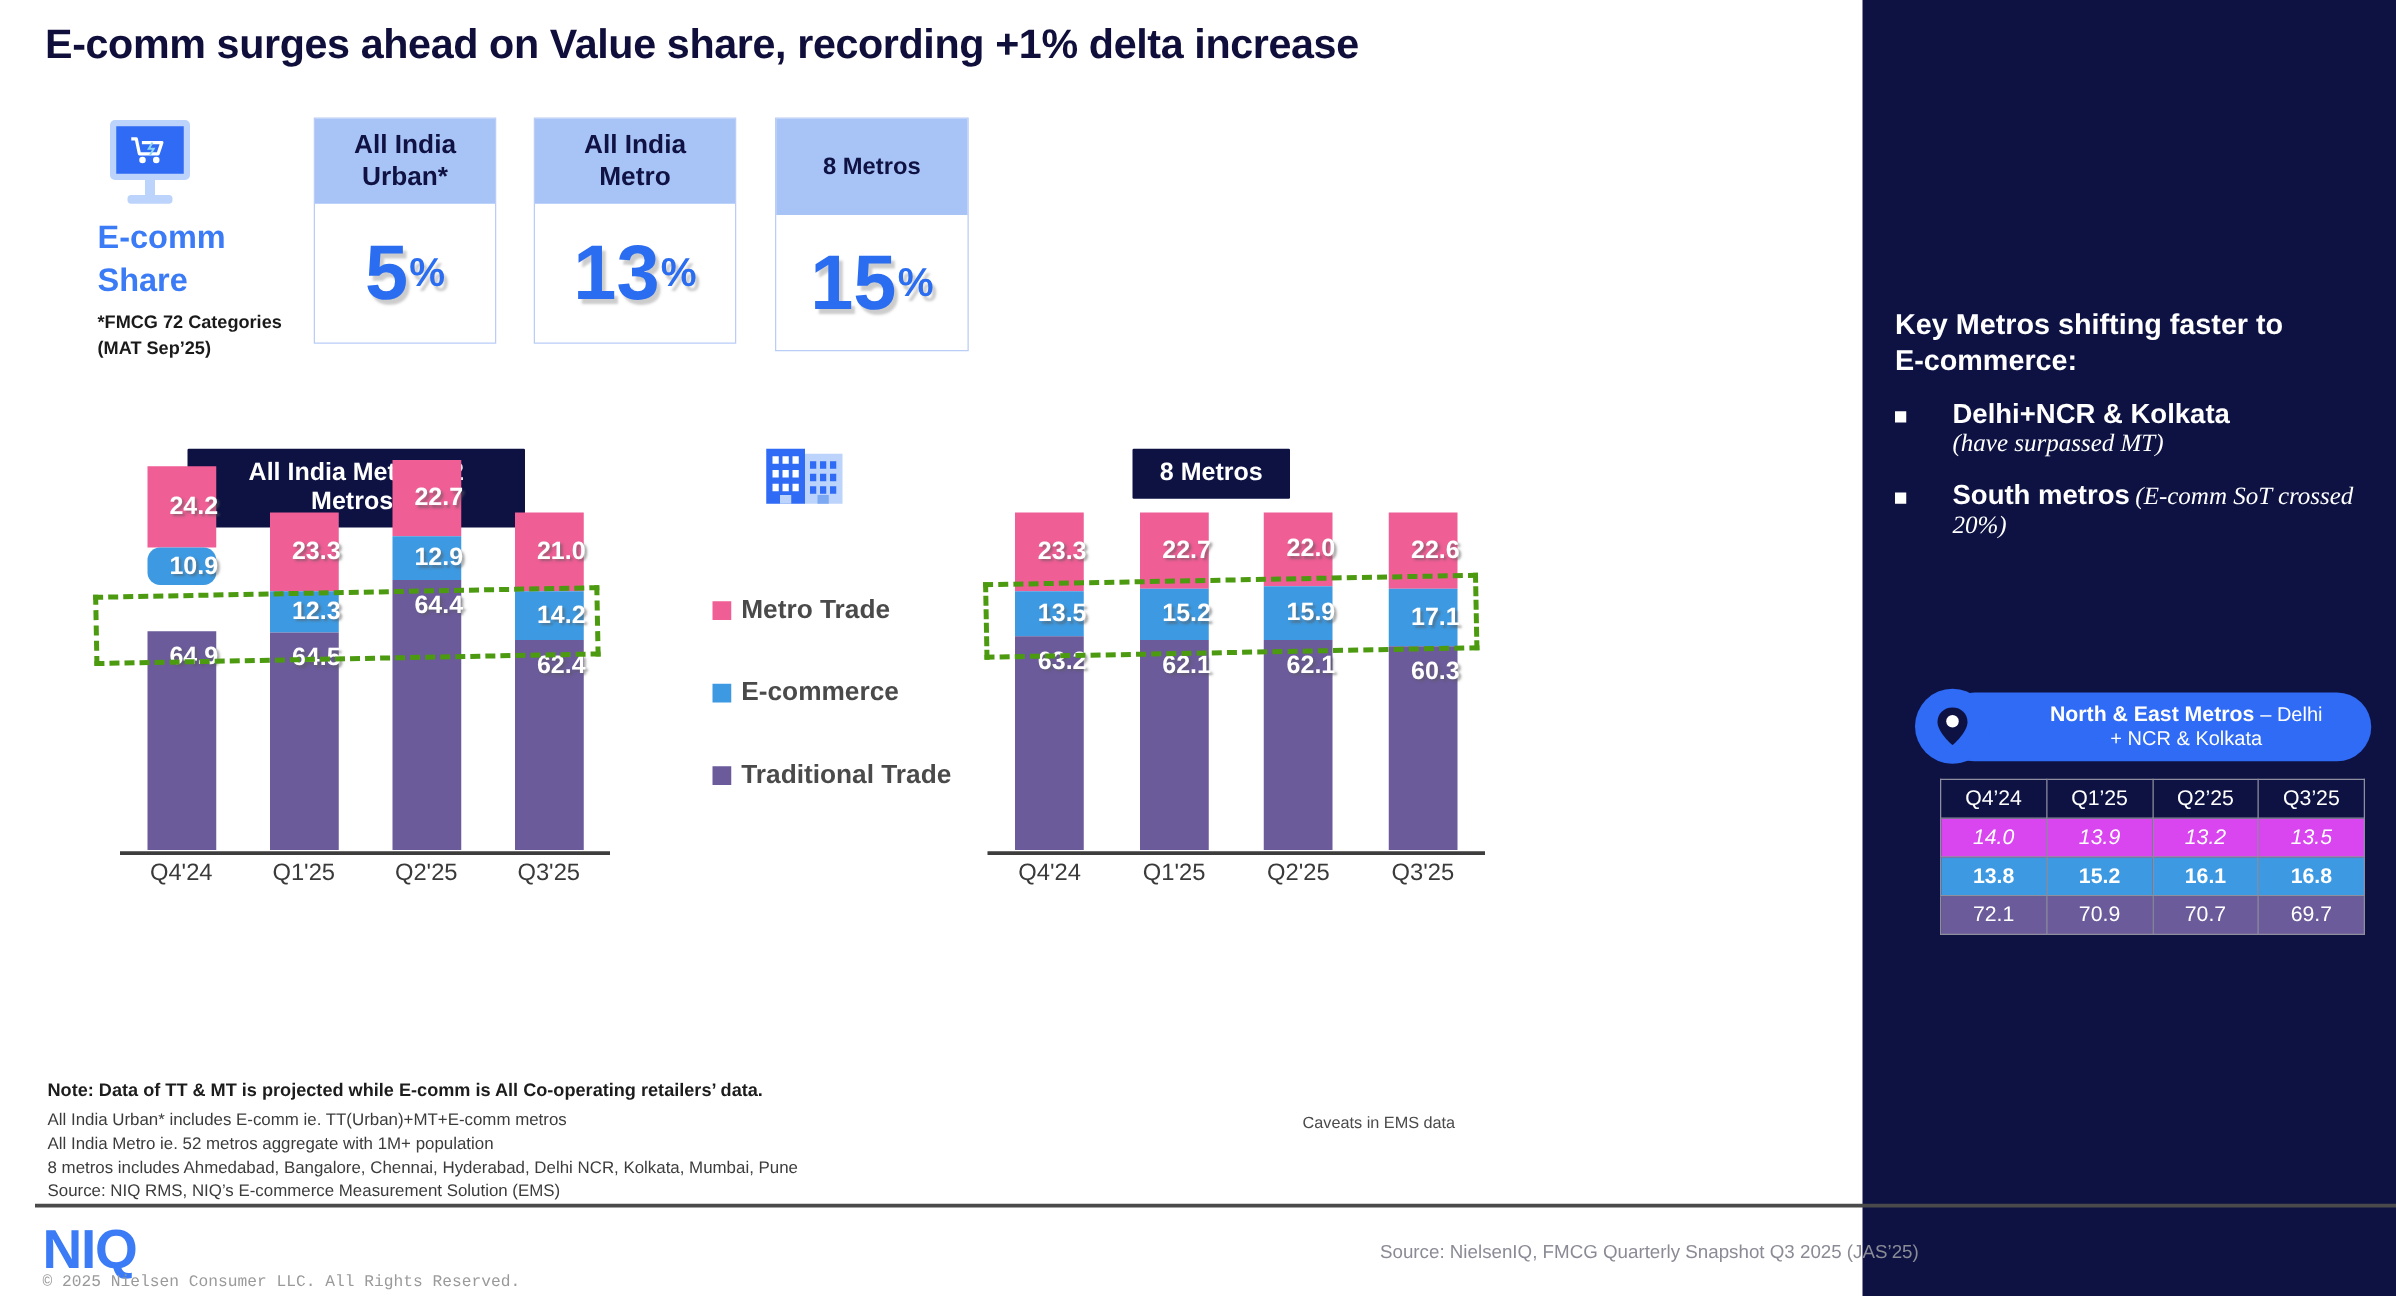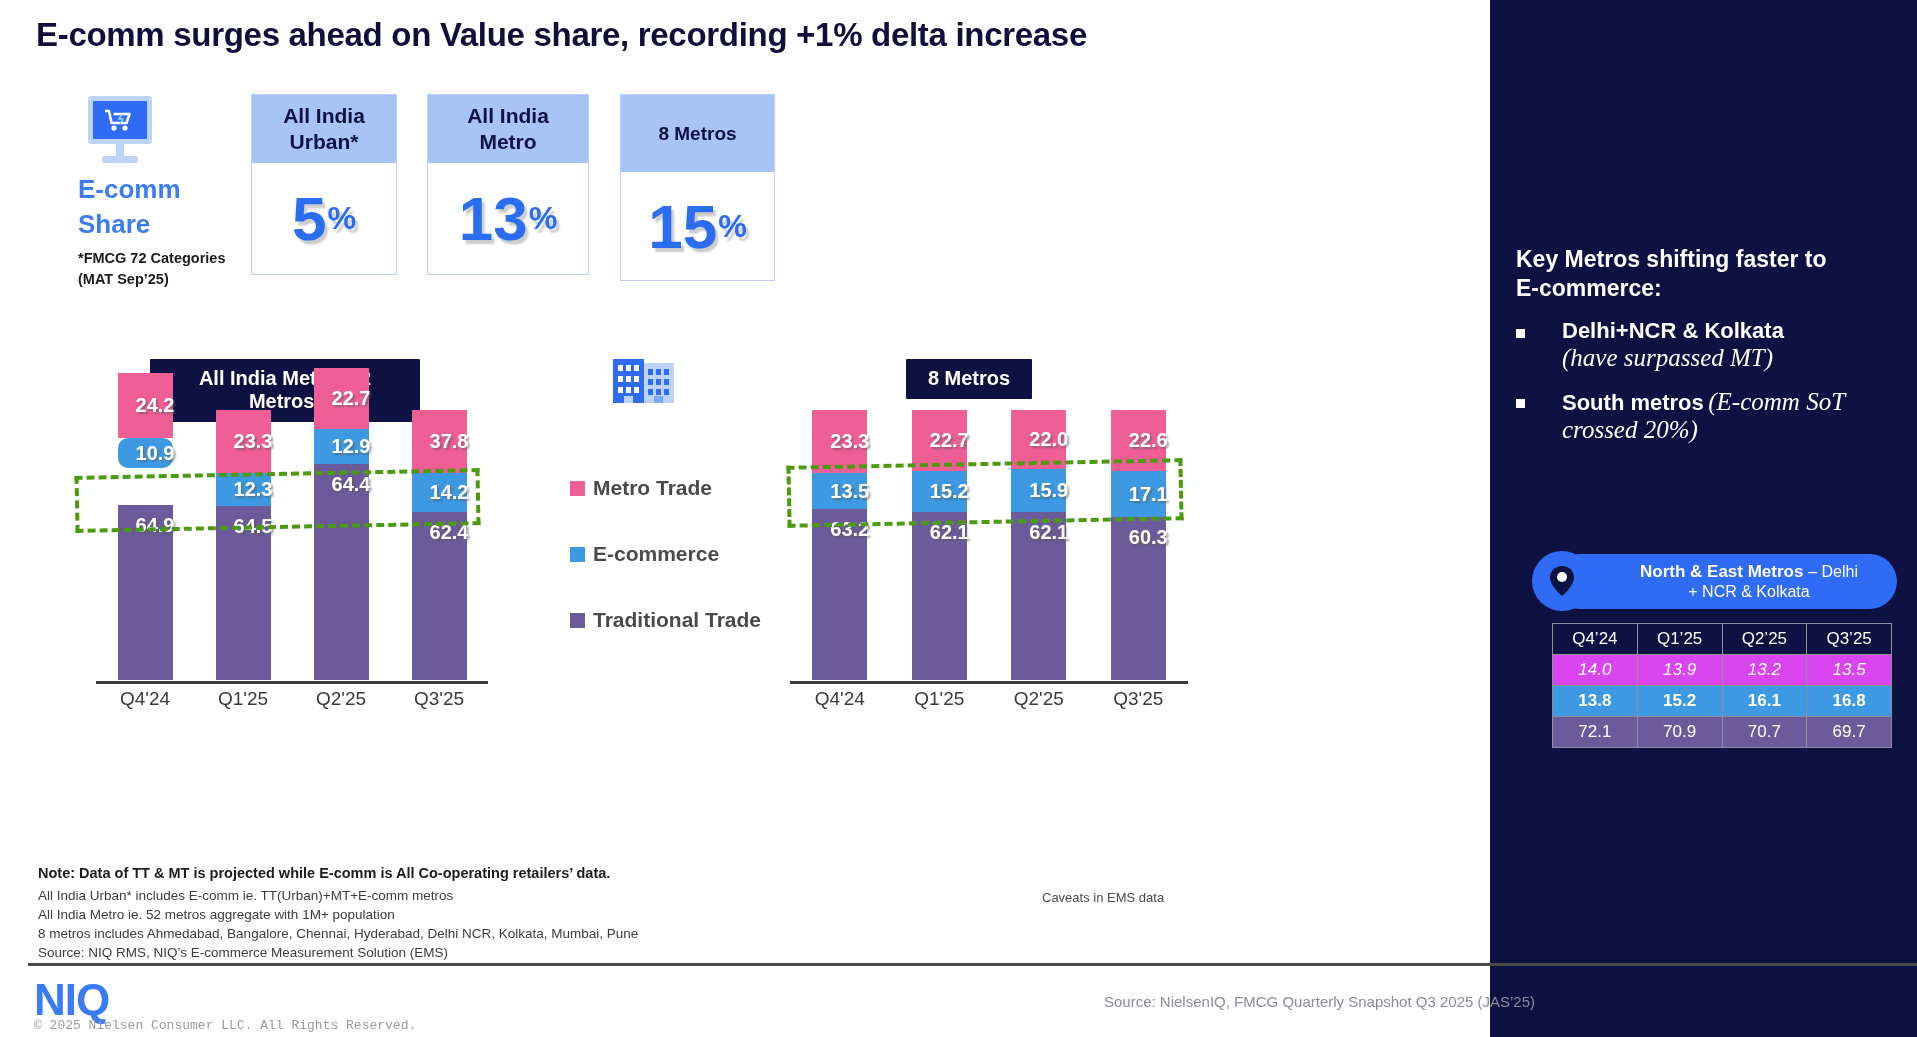--- a/index.html
+++ b/index.html
@@ -168,21 +168,21 @@
     color: #fff; font-size: 23px; font-weight: bold; line-height: 1.28;
   }
   .rp-bullets { position: absolute; left: 1516px; top: 318px; width: 372px; }
   .rp-bullet { position: relative; padding-left: 46px; margin-bottom: 16px; }
   .rp-bullet:before {
     content: ""; position: absolute; left: 0; top: 11px;
     width: 9px; height: 9px; background: #ffffff;
   }
   .rp-bullet .b-strong { color: #fff; font-size: 22px; font-weight: bold; }
   .rp-bullet .b-ital {
-    color: #fff; font-size: 25px; font-style: italic;
+    color: #fff; font-size: 20px; font-style: italic;
     font-family: "Liberation Serif", serif;
   }
 
   .pill {
     position: absolute; left: 1552px; top: 554px; width: 345px; height: 55px;
     background: #2f6bf5; border-radius: 28px;
     display: flex; align-items: center;
   }
   .pill-pin {
     position: absolute; left: -20px; top: -3px;
@@ -305,21 +305,21 @@
         </div>
         <div class="bar-slot">
           <div class="bar">
             <div class="seg seg-mt" style="height: 61.29px;">22.7</div>
             <div class="seg seg-ec" style="height: 34.83px;">12.9</div>
             <div class="seg seg-tt seg-label-top" style="height: 216px;">64.4</div>
           </div>
         </div>
         <div class="bar-slot">
           <div class="bar">
-            <div class="seg seg-mt" style="height: 63.45px;">37.8</div>
+            <div class="seg seg-mt" style="height: 63.45px;">21.0</div>
             <div class="seg seg-ec" style="height: 38.34px;">14.2</div>
             <div class="seg seg-tt seg-label-top" style="height: 168.48px;">62.4</div>
           </div>
         </div>
       </div>
   </div>
   <div class="axis-line" id="axis-left"></div>
   <div class="xlabels" id="xlabels-left">
       <span>Q4'24</span>
       <span>Q1'25</span>

